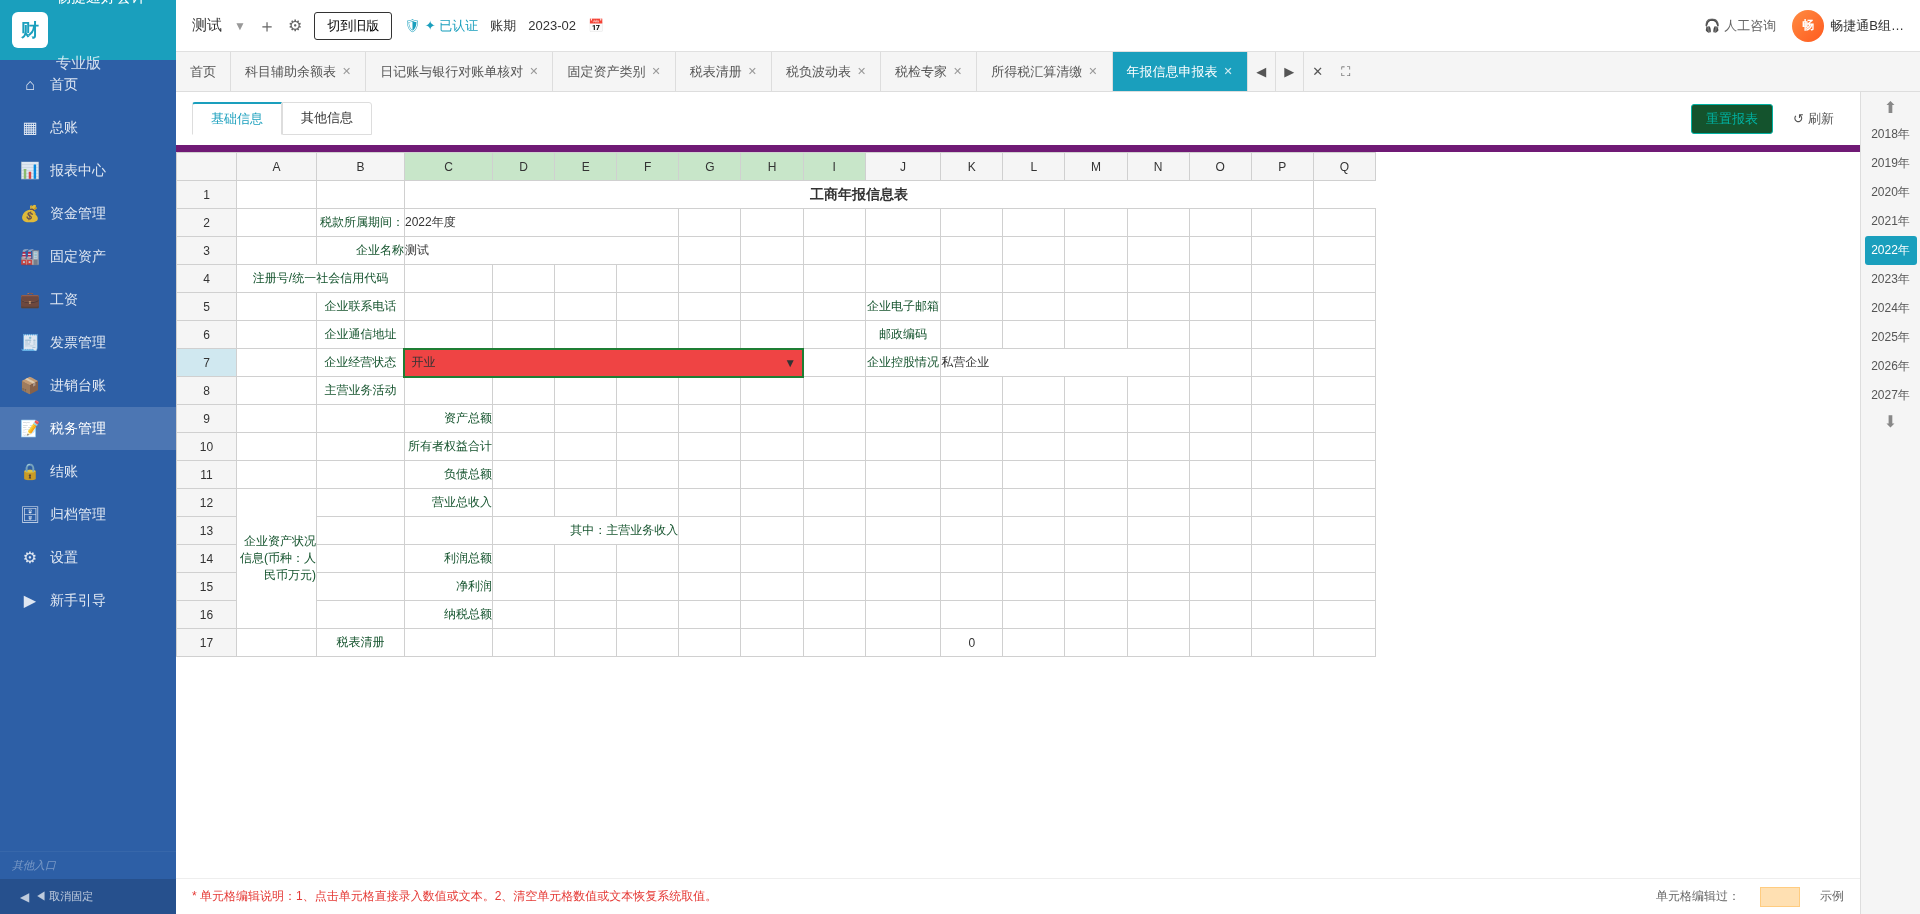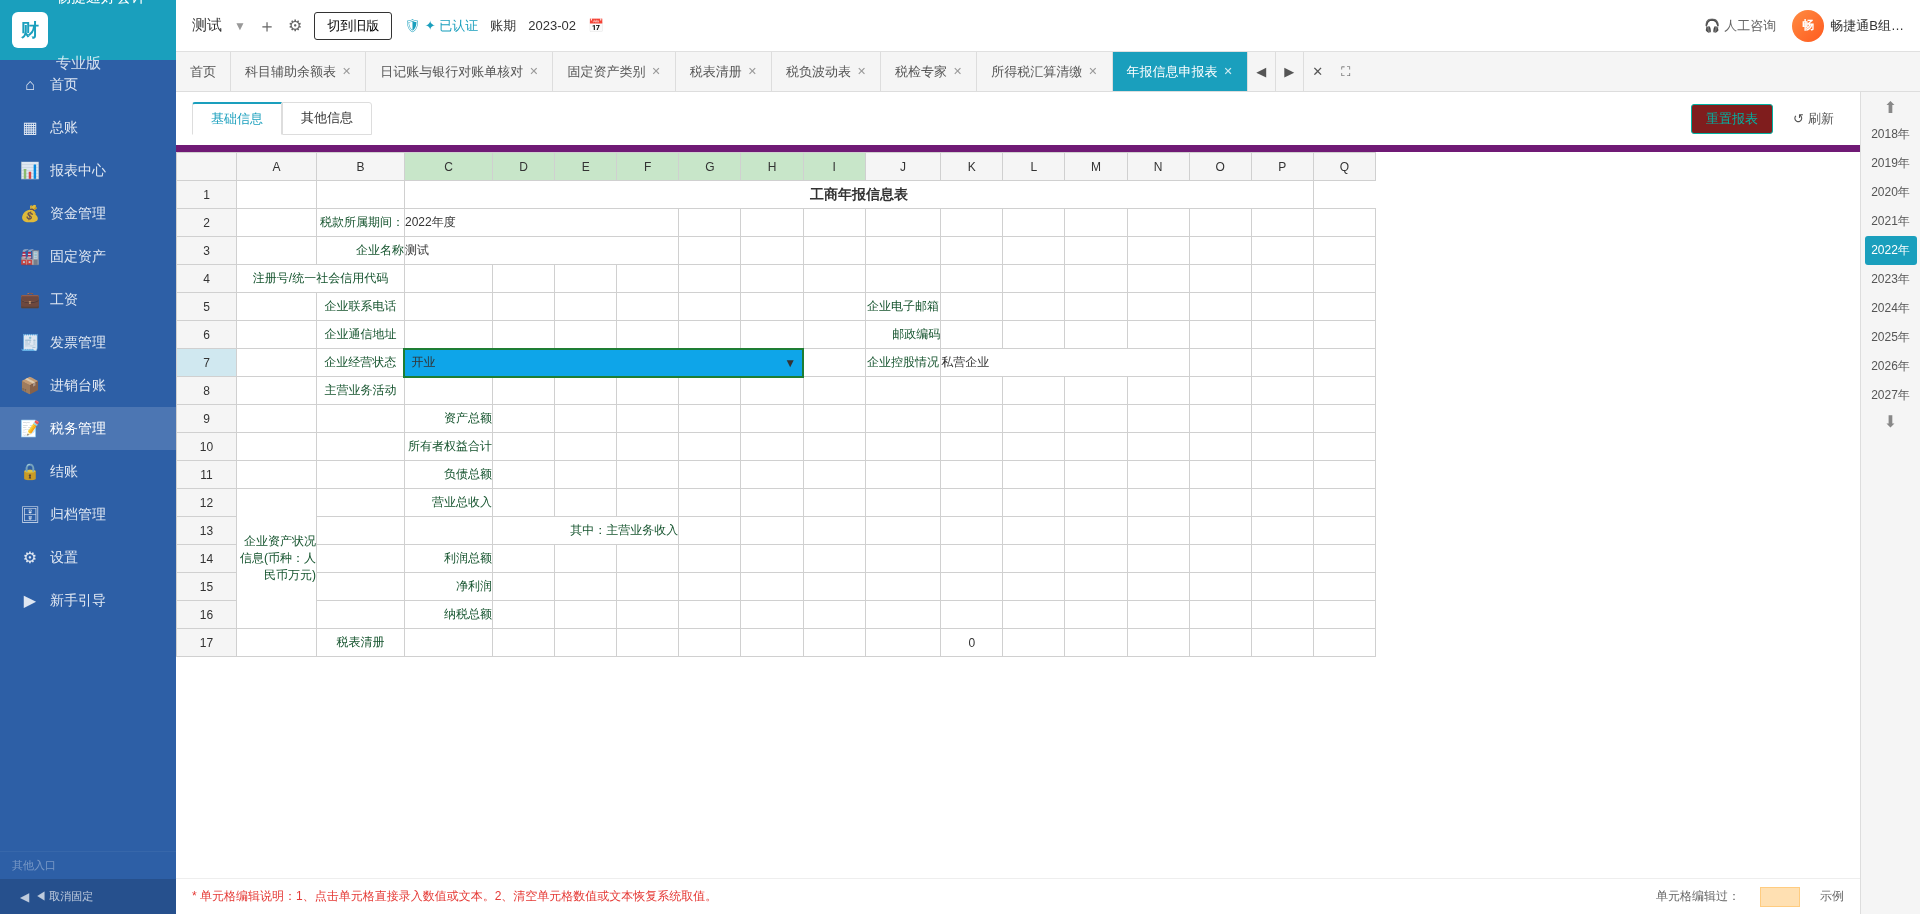--- a/index.html
+++ b/index.html
@@ -44,21 +44,21 @@
       transition: background 0.2s;
     }
     .nav-item.active { background: rgba(255,255,255,0.15); color: #fff; }
     .nav-item .nav-icon { font-size: 16px; width: 20px; text-align: center; }
     .sidebar-footer {
       padding: 12px 20px;
       color: rgba(255,255,255,0.7);
       font-size: 12px;
       border-top: 1px solid rgba(255,255,255,0.1);
       cursor: pointer;
-      display: flex; align-items: flex-end; gap: 6px;
+      display: flex; align-items: flex-end; gap: 6px; font-style: italic;
     }
     .sidebar-collapse {
       padding: 10px 20px;
       color: rgba(255,255,255,0.7);
       font-size: 12px;
       cursor: pointer;
       display: flex; align-items: center; gap: 6px;
       background: rgba(0,0,0,0.15);
     }
 
@@ -160,21 +160,21 @@
       color: #333;
       background: #fff;
     }
     .inner-tab.active { border-bottom-color: #fff; color: #1a9fbd; border-top: 2px solid #1a9fbd; background: #fff; }
     .inner-tab:first-child { border-radius: 3px 0 0 0; }
     .inner-tab:last-child { border-radius: 0 3px 0 0; }
     .toolbar-right { display: flex; gap: 10px; align-items: center; }
     .btn-reset {
       border: 1px solid #00b2a3;
       color: #00b2a3;
-      background: #7f1d1d;
+      background: #14532d;
       padding: 5px 14px;
       border-radius: 3px;
       cursor: pointer;
       font-size: 13px;
     }
     .btn-refresh {
       color: #555;
       background: #fff;
       border: none;
       padding: 5px 10px;
@@ -218,21 +218,21 @@
       font-weight: normal;
       width: 36px;
       position: sticky; left: 0; z-index: 1;
     }
     .corner-header { background: #f5f5f5; position: sticky; top: 0; left: 0; z-index: 3; }
 
     .cell { padding: 0 6px; color: #333; vertical-align: middle; }
     .cell-center { text-align: center; }
     .cell-title { text-align: center; font-size: 14px; font-weight: bold; }
     .cell-label { text-align: right; color: #14532d; padding-right: 8px; }
-    .cell-selected { border: 2px solid #1e7e34 !important; background: #0ea5e9; }
+    .cell-selected { border: 2px solid #1e7e34 !important; background: #ef4444; }
     .cell-dropdown {
       display: flex; align-items: center; justify-content: space-between;
       padding: 0 6px;
       cursor: pointer;
     }
 
     
     .year-panel {
       width: 60px;
       background: #f5f5f5;
@@ -555,21 +555,21 @@
               <td class="row-header">6</td>
               <td class="cell"></td>
               <td class="cell cell-label" style="text-align:center;">企业通信地址</td>
               <td class="cell"></td>
               <td class="cell"></td>
               <td class="cell"></td>
               <td class="cell"></td>
               <td class="cell"></td>
               <td class="cell"></td>
               <td class="cell"></td>
-              <td class="cell cell-label" style="">邮政编码</td>
+              <td class="cell cell-label" style="text-align:center;">邮政编码</td>
               <td class="cell"></td>
               <td class="cell"></td>
               <td class="cell"></td>
               <td class="cell"></td>
               <td class="cell"></td>
               <td class="cell"></td>
               <td class="cell"></td>
             </tr>
 
             <tr>

